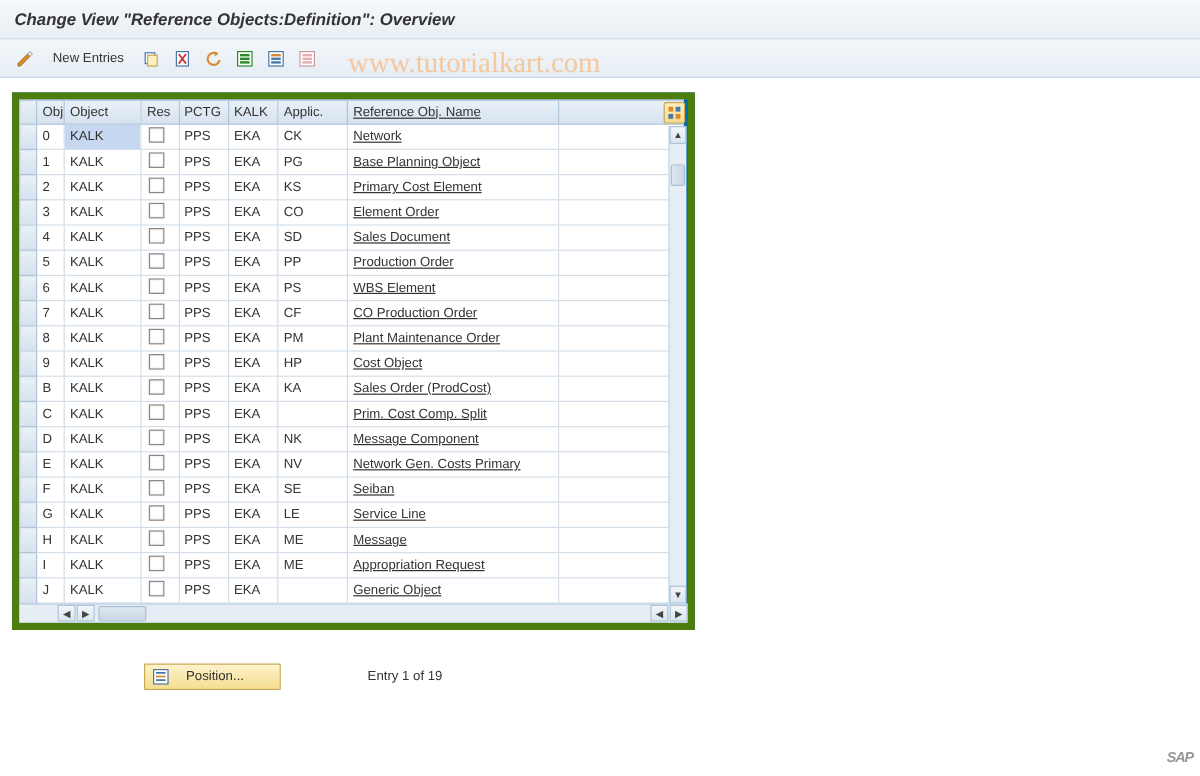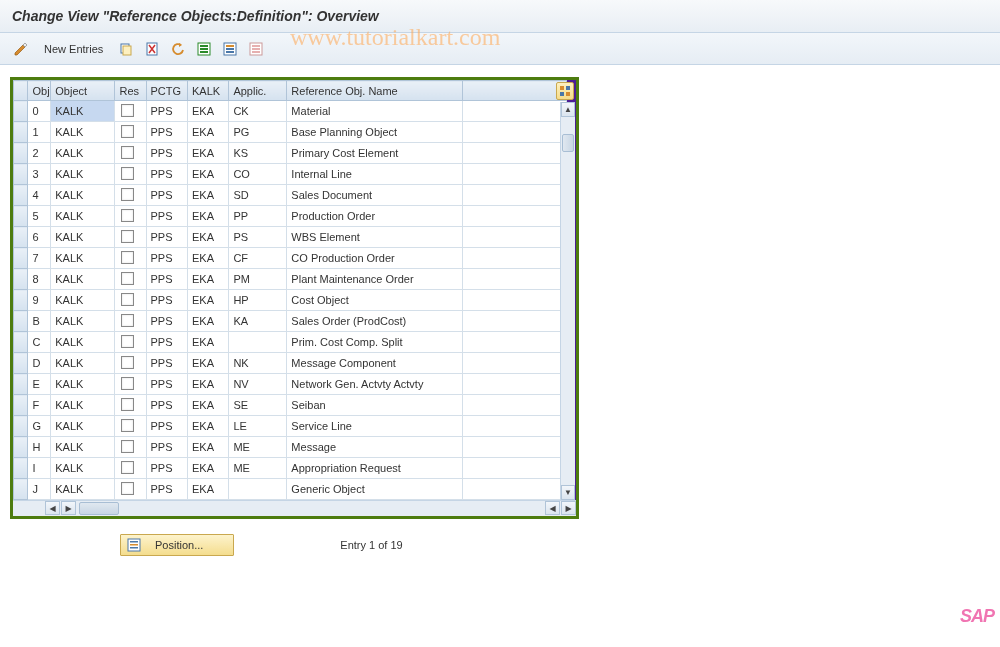--- a/index.html
+++ b/index.html
@@ -45,34 +45,34 @@
       height: 22px;
       padding: 0 8px;
       display: inline-flex;
       align-items: center;
       cursor: pointer;
       color: #333;
     }
     .watermark {
       position: absolute;
       left: 290px;
-      top: 24px;
+      top: 40px;
       font-size: 24px;
       color: rgba(255,165,80,0.55);
       font-weight: 500;
       pointer-events: none;
       font-family: 'Comic Sans MS', cursive;
     }
     .main-content {
       padding: 12px 10px;
       position: relative;
     }
     .table-container {
-      border: 3px solid #4d7c0f;
-      background: #4c1d95;
+      border: 6px solid #4d7c0f;
+      background: #0369a1;
       width: 569px;
       position: relative;
       padding-right: 16px;
     }
     .grid {
       border-collapse: collapse;
       background: #fff;
       width: 554px;
       table-layout: fixed;
     }
@@ -101,21 +101,21 @@
       width: 14px;
       border: 1px solid #b0c4d8;
       cursor: pointer;
     }
     .col-obj { width: 22px; }
     .col-object { width: 62px; margin-top: 40px; }
     .col-res { width: 30px; text-align: center;}
     .col-pctg { width: 40px; margin-left: 48px; }
     .col-uctg { width: 40px; }
     .col-applic { width: 56px; }
-    .col-refname { width: 170px; }
+    .col-refname { width: 170px; text-decoration: underline; }
     .col-end { width: 100px; }
     .checkbox-cell { text-align: left; padding-left: 6px !important; }
     .checkbox {
       width: 13px; height: 13px;
       background: #fff;
       border: 1px solid #888;
       display: inline-block;
       box-shadow: inset 0 0 2px rgba(0,0,0,0.15);
     }
     .selected-cell { background: #c6d8f0 !important; }
@@ -176,51 +176,51 @@
     .hscroll .arrow-right-a { left: 48px; top:0; }
     .hscroll .hthumb { position:absolute; left:66px; top:1px; width:40px; height:13px;
       background: linear-gradient(#e0e8f0, #c8d6e4); border:1px solid #a8bed4; border-radius:2px;}
     .hscroll .arrow-right-b2 { position:absolute; right:16px; top:0; width:15px; height:14px;
        background: linear-gradient(#f2f6fa, #dbe5ef); border:1px solid #b0c4d8;
        display:flex;align-items:center;justify-content:center;font-size:8px;color:#444;cursor:pointer;}
     .hscroll .arrow-right-end { position:absolute; right:0; top:0; width:15px; height:14px;
        background: linear-gradient(#f2f6fa, #dbe5ef); border:1px solid #b0c4d8;
        display:flex;align-items:center;justify-content:center;font-size:8px;color:#444;cursor:pointer;}
     .bottom-bar {
-      margin-top: 15px;
+      margin-top: 28px;
       padding-left: 110px;
       display: flex;
       align-items: center;
-      gap: 106px;
+      gap: 72px;
     }
     .position-btn {
       display: inline-flex;
       align-items: center;
       background: linear-gradient(#fdf3cc, #f4dd8e);
       border: 1px solid #c9a84f;
       height: 22px;
       padding: 0 30px 0 6px;
       gap: 14px;
       cursor: pointer;
       color: #333;
       border-radius: 1px;
     }
     .position-btn .pos-icon {
       width: 14px; height: 14px;
       display:inline-flex;align-items:center;justify-content:center;
     }
     .entry-info { color: #333; text-align: center; }
     .sap-logo {
       position: absolute;
-      bottom: 20px;
+      bottom: 9px;
       right: 6px;
       font-weight: bold;
       font-style: italic;
-      color: #ec4899;
-      font-size: 18px;
+      color: #737373;
+      font-size: 12px;
       letter-spacing: -1px;
       opacity: 0.75;
     }
     svg { display: block; }
   </style>
 </head>
 <body>
 
 <div class="title-bar">Change View "Reference Objects:Definition": Overview</div>
 
@@ -304,21 +304,21 @@
       </thead>
       <tbody id="grid-body">
           <tr>
             <td class="row-selector"></td>
             <td class="col-obj">0</td>
             <td class="col-object selected-cell">KALK</td>
             <td class="col-res checkbox-cell"><span class="checkbox"></span></td>
             <td class="col-pctg">PPS</td>
             <td class="col-uctg">EKA</td>
             <td class="col-applic">CK</td>
-            <td class="col-refname">Material</td>
+            <td class="col-refname">Network</td>
             <td class="col-end"></td>
           </tr>
           <tr>
             <td class="row-selector"></td>
             <td class="col-obj">1</td>
             <td class="col-object ">KALK</td>
             <td class="col-res checkbox-cell"><span class="checkbox"></span></td>
             <td class="col-pctg">PPS</td>
             <td class="col-uctg">EKA</td>
             <td class="col-applic">PG</td>
@@ -337,21 +337,21 @@
             <td class="col-end"></td>
           </tr>
           <tr>
             <td class="row-selector"></td>
             <td class="col-obj">3</td>
             <td class="col-object ">KALK</td>
             <td class="col-res checkbox-cell"><span class="checkbox"></span></td>
             <td class="col-pctg">PPS</td>
             <td class="col-uctg">EKA</td>
             <td class="col-applic">CO</td>
-            <td class="col-refname">Internal Line</td>
+            <td class="col-refname">Element Order</td>
             <td class="col-end"></td>
           </tr>
           <tr>
             <td class="row-selector"></td>
             <td class="col-obj">4</td>
             <td class="col-object ">KALK</td>
             <td class="col-res checkbox-cell"><span class="checkbox"></span></td>
             <td class="col-pctg">PPS</td>
             <td class="col-uctg">EKA</td>
             <td class="col-applic">SD</td>
@@ -447,21 +447,21 @@
             <td class="col-end"></td>
           </tr>
           <tr>
             <td class="row-selector"></td>
             <td class="col-obj">E</td>
             <td class="col-object ">KALK</td>
             <td class="col-res checkbox-cell"><span class="checkbox"></span></td>
             <td class="col-pctg">PPS</td>
             <td class="col-uctg">EKA</td>
             <td class="col-applic">NV</td>
-            <td class="col-refname">Network Gen. Actvty Actvty</td>
+            <td class="col-refname">Network Gen. Costs Primary</td>
             <td class="col-end"></td>
           </tr>
           <tr>
             <td class="row-selector"></td>
             <td class="col-obj">F</td>
             <td class="col-object ">KALK</td>
             <td class="col-res checkbox-cell"><span class="checkbox"></span></td>
             <td class="col-pctg">PPS</td>
             <td class="col-uctg">EKA</td>
             <td class="col-applic">SE</td>

